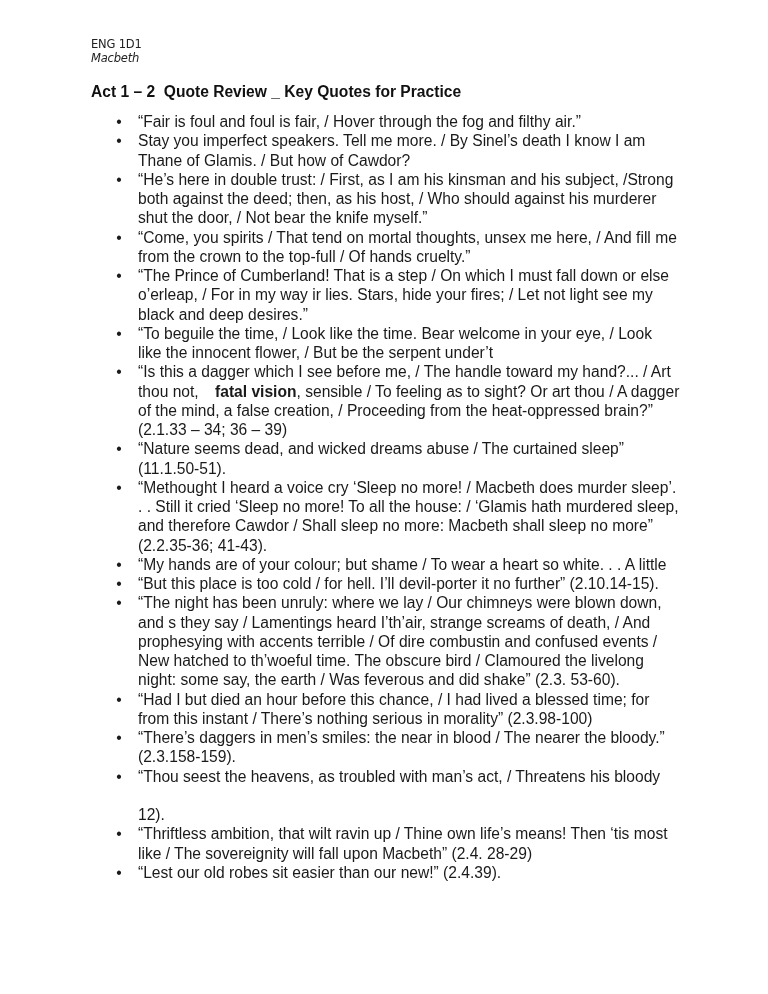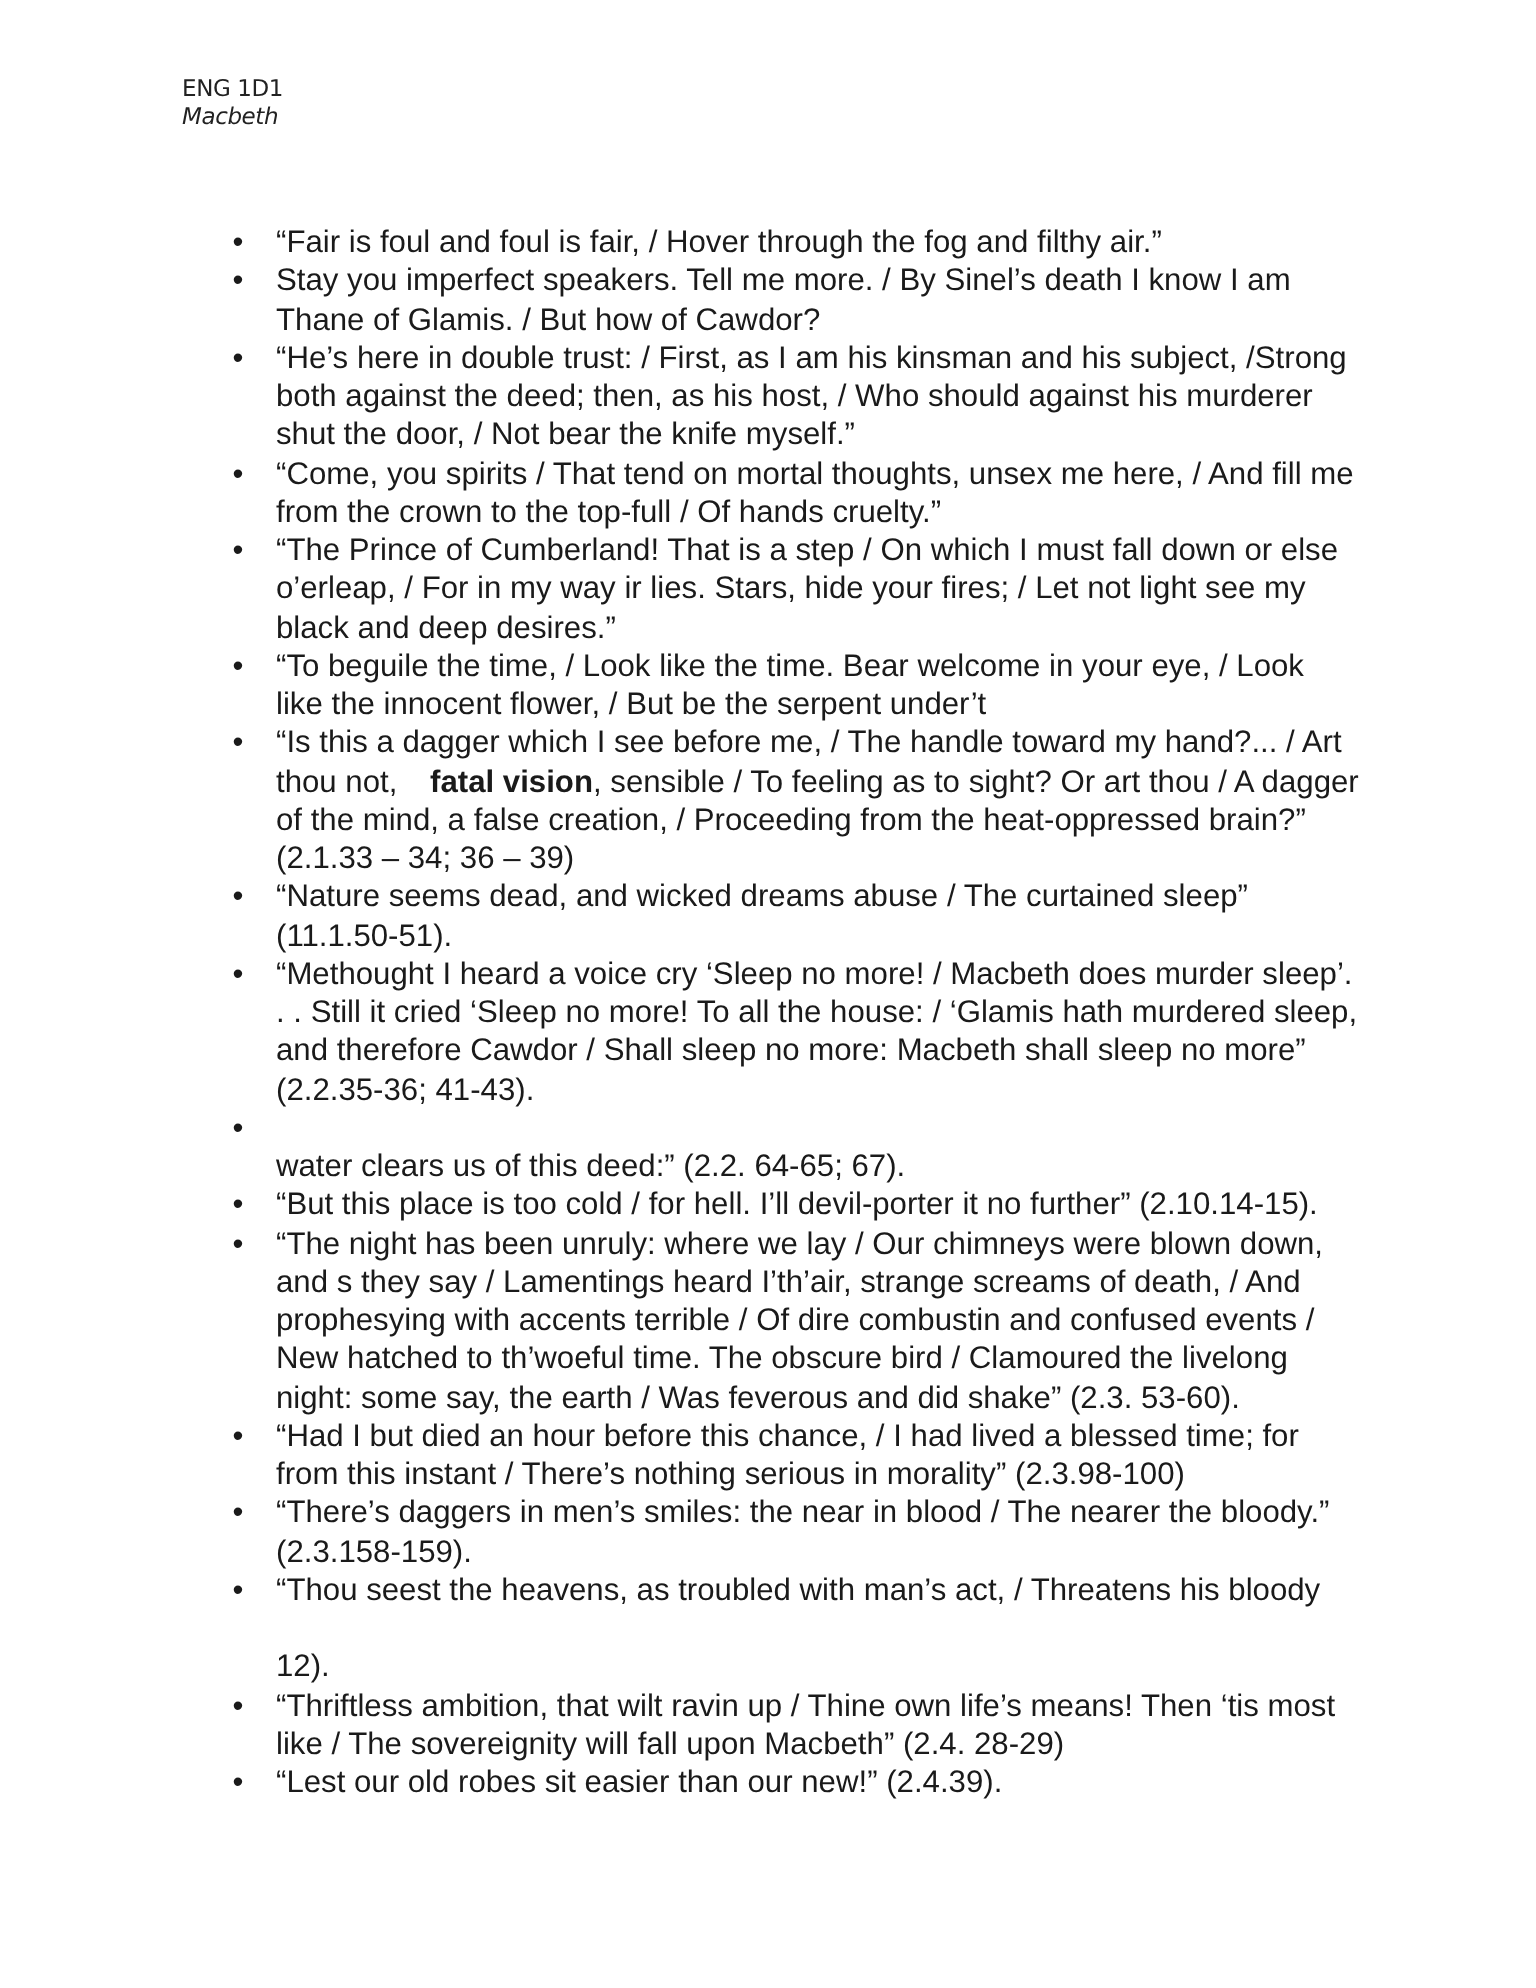--- a/index.html
+++ b/index.html
@@ -79,20 +79,21 @@
   </style>
 </head>
 <body>
 
 <div class="page">
   <div class="header">
     <span class="course">ENG 1D1</span>
     <span class="subtitle">Macbeth</span>
   </div>
 
+  <h1 class="title">Act 1 – 2  Quote Review _ Key Quotes for Practice</h1>
 
   <ul class="quote-list" id="quote-list">
       <li class="quote-item">
         <span class="bullet">•</span>
         <span class="quote-text"><span>“Fair is foul and foul is fair, / Hover through the fog and filthy air.”</span></span>
       </li>
       <li class="quote-item">
         <span class="bullet">•</span>
         <span class="quote-text"><span>Stay you imperfect speakers.  Tell me more. / By Sinel’s death I know I am</span><br><span>Thane of Glamis. / But how of Cawdor?</span></span>
       </li>
@@ -122,21 +123,21 @@
       <li class="quote-item">
         <span class="bullet">•</span>
         <span class="quote-text"><span>“Nature seems dead, and wicked dreams abuse / The curtained sleep”</span><br><span>(11.1.50-51).</span></span>
       </li>
       <li class="quote-item">
         <span class="bullet">•</span>
         <span class="quote-text"><span>“Methought I heard a voice cry ‘Sleep no more! / Macbeth does murder sleep’.</span><br><span>. . Still it cried ‘Sleep no more! To all the house: / ‘Glamis hath murdered sleep,</span><br><span>and therefore Cawdor / Shall sleep no more:  Macbeth shall sleep no more”</span><br><span>(2.2.35-36; 41-43).</span></span>
       </li>
       <li class="quote-item">
         <span class="bullet">•</span>
-        <span class="quote-text"><br><span>water clears us of this deed:” (2.2. 64-65; 67).</span></span>
+        <span class="quote-text"><span>“My hands are of your colour; but shame / To wear a heart so white. . . A little</span><br></span>
       </li>
       <li class="quote-item">
         <span class="bullet">•</span>
         <span class="quote-text"><span>“But this place is too cold / for hell.  I’ll devil-porter it no further” (2.10.14-15).</span></span>
       </li>
       <li class="quote-item">
         <span class="bullet">•</span>
         <span class="quote-text"><span>“The night has been unruly: where we lay / Our chimneys were blown down,</span><br><span>and s they say / Lamentings heard I’th’air, strange screams of death, / And</span><br><span>prophesying with accents terrible / Of dire combustin and confused events /</span><br><span>New hatched to th’woeful time.  The obscure bird / Clamoured the livelong</span><br><span>night: some say, the earth / Was feverous and did shake” (2.3. 53-60).</span></span>
       </li>
       <li class="quote-item">

